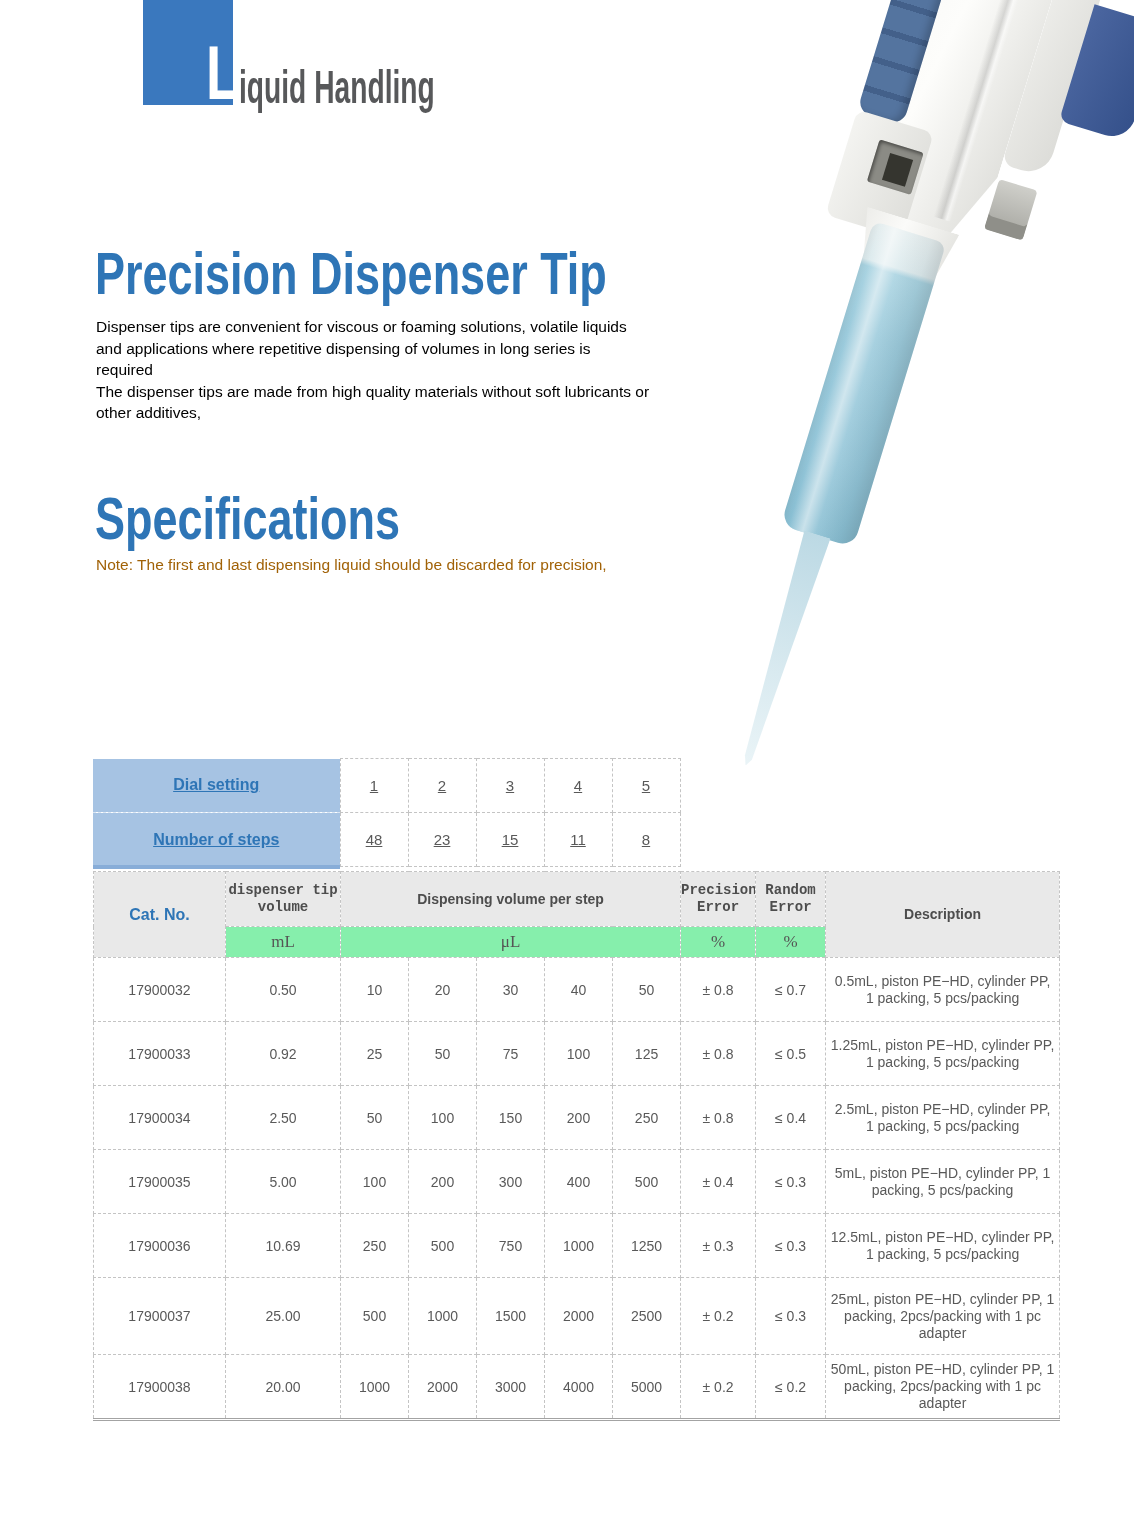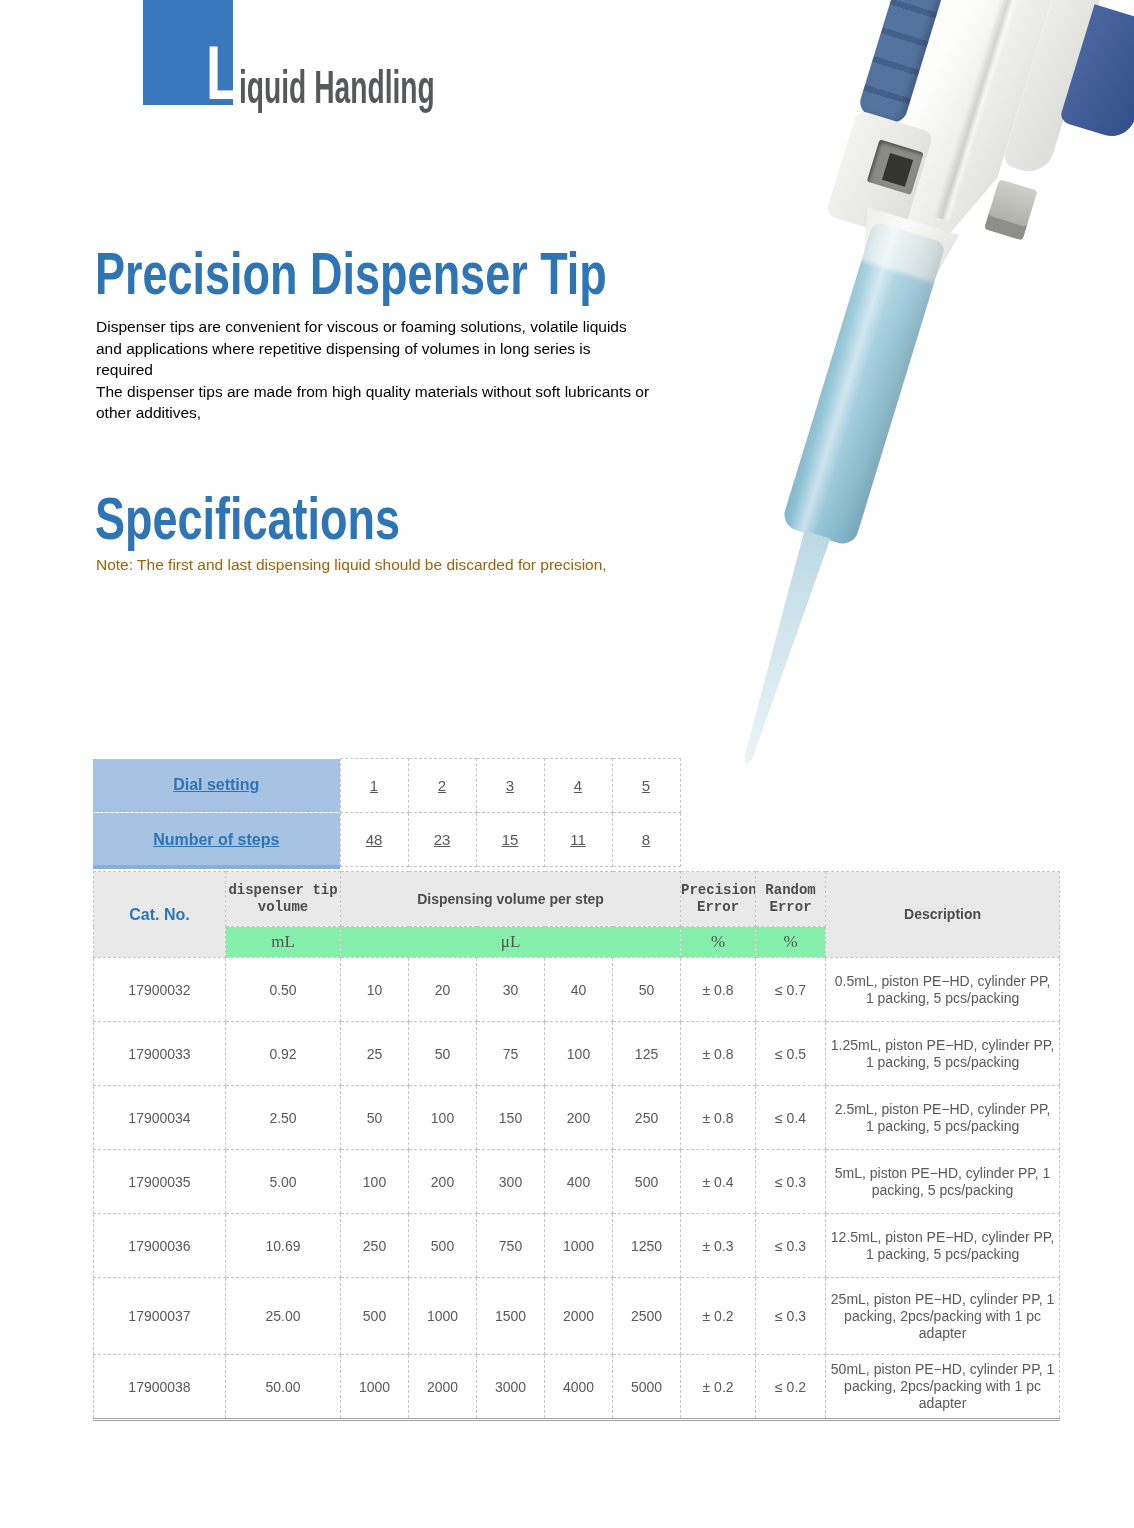--- a/index.html
+++ b/index.html
@@ -242,21 +242,21 @@
       <td>1000</td>
       <td>1500</td>
       <td>2000</td>
       <td>2500</td>
       <td>± 0.2</td>
       <td>≤ 0.3</td>
       <td class="desc">25mL, piston PE−HD, cylinder PP, 1 packing, 2pcs/packing with 1 pc adapter</td>
     </tr>
     <tr class="drow">
       <td>17900038</td>
-      <td>50.00</td>
+      <td>20.00</td>
       <td>1000</td>
       <td>2000</td>
       <td>3000</td>
       <td>4000</td>
       <td>5000</td>
       <td>± 0.2</td>
       <td>≤ 0.2</td>
       <td class="desc">50mL, piston PE−HD, cylinder PP, 1 packing, 2pcs/packing with 1 pc adapter</td>
     </tr>
   </tbody>

